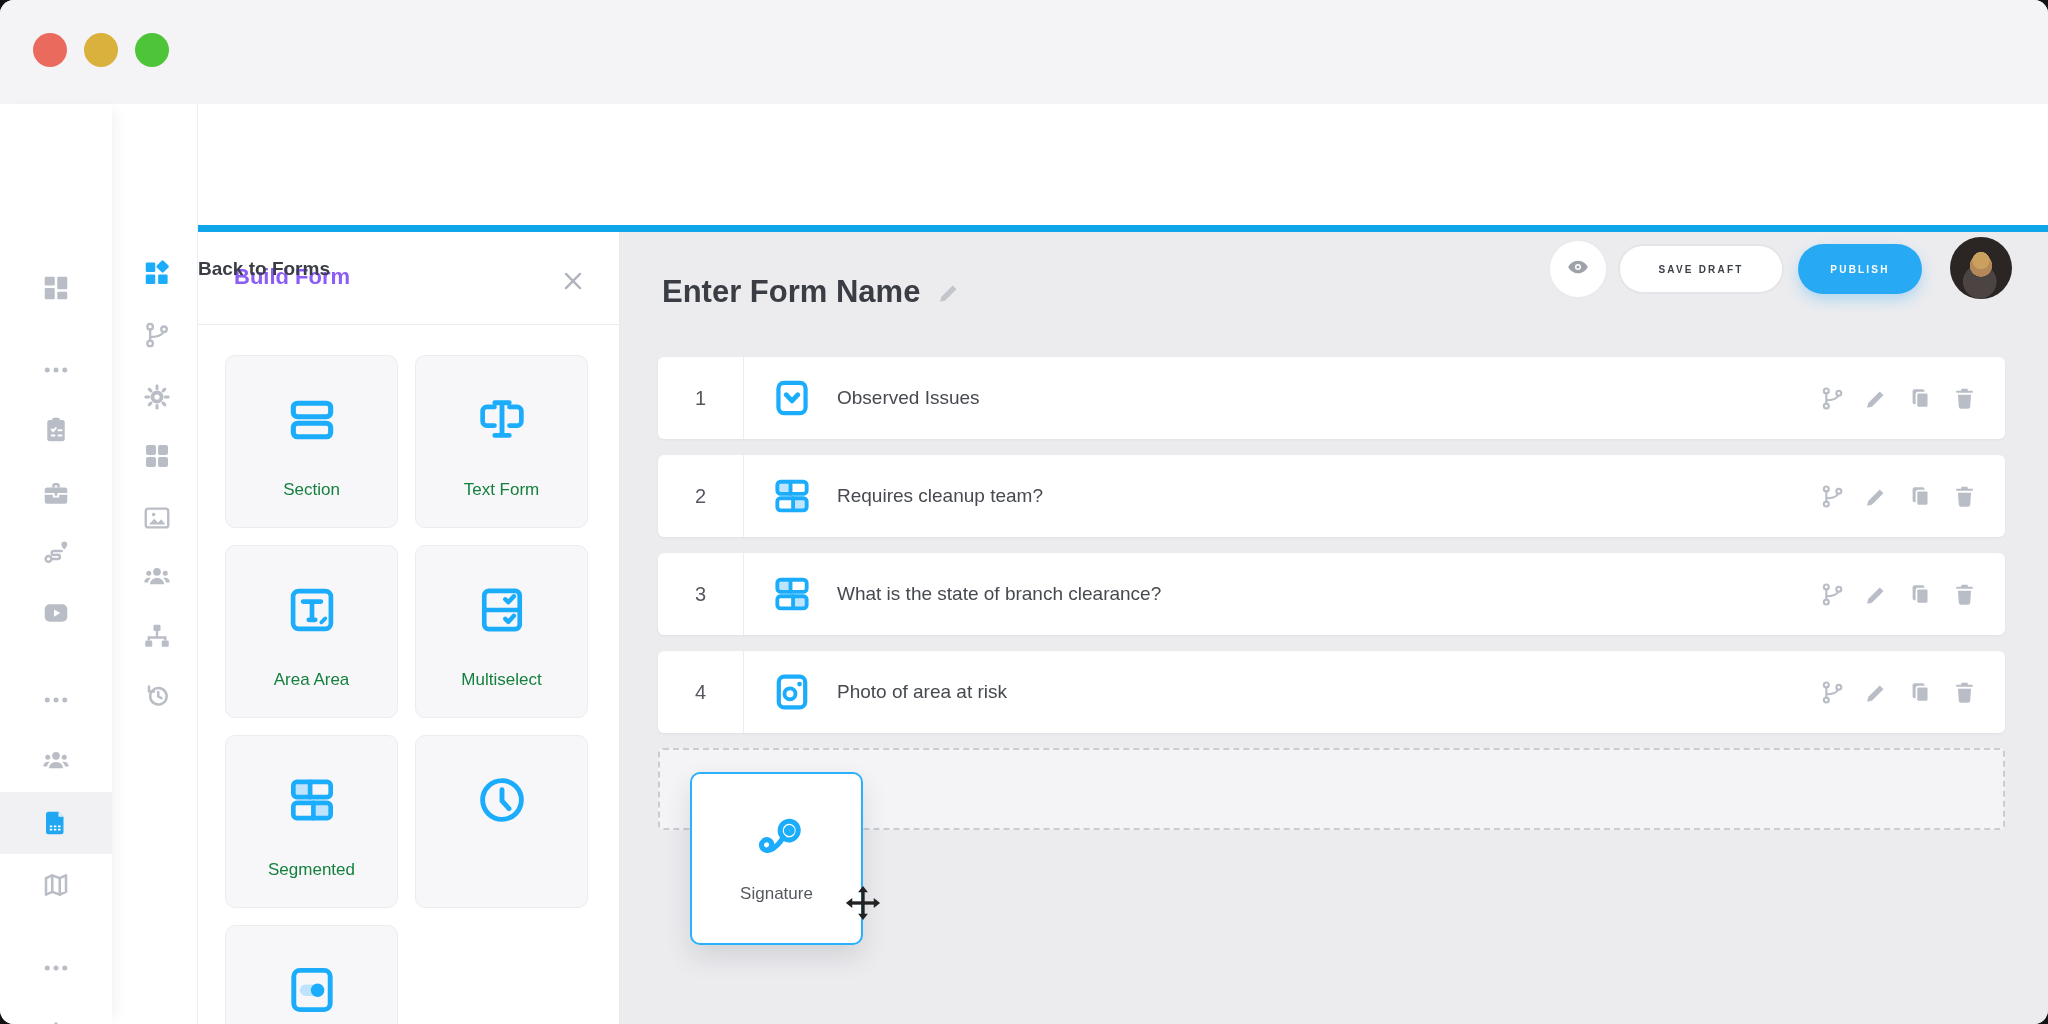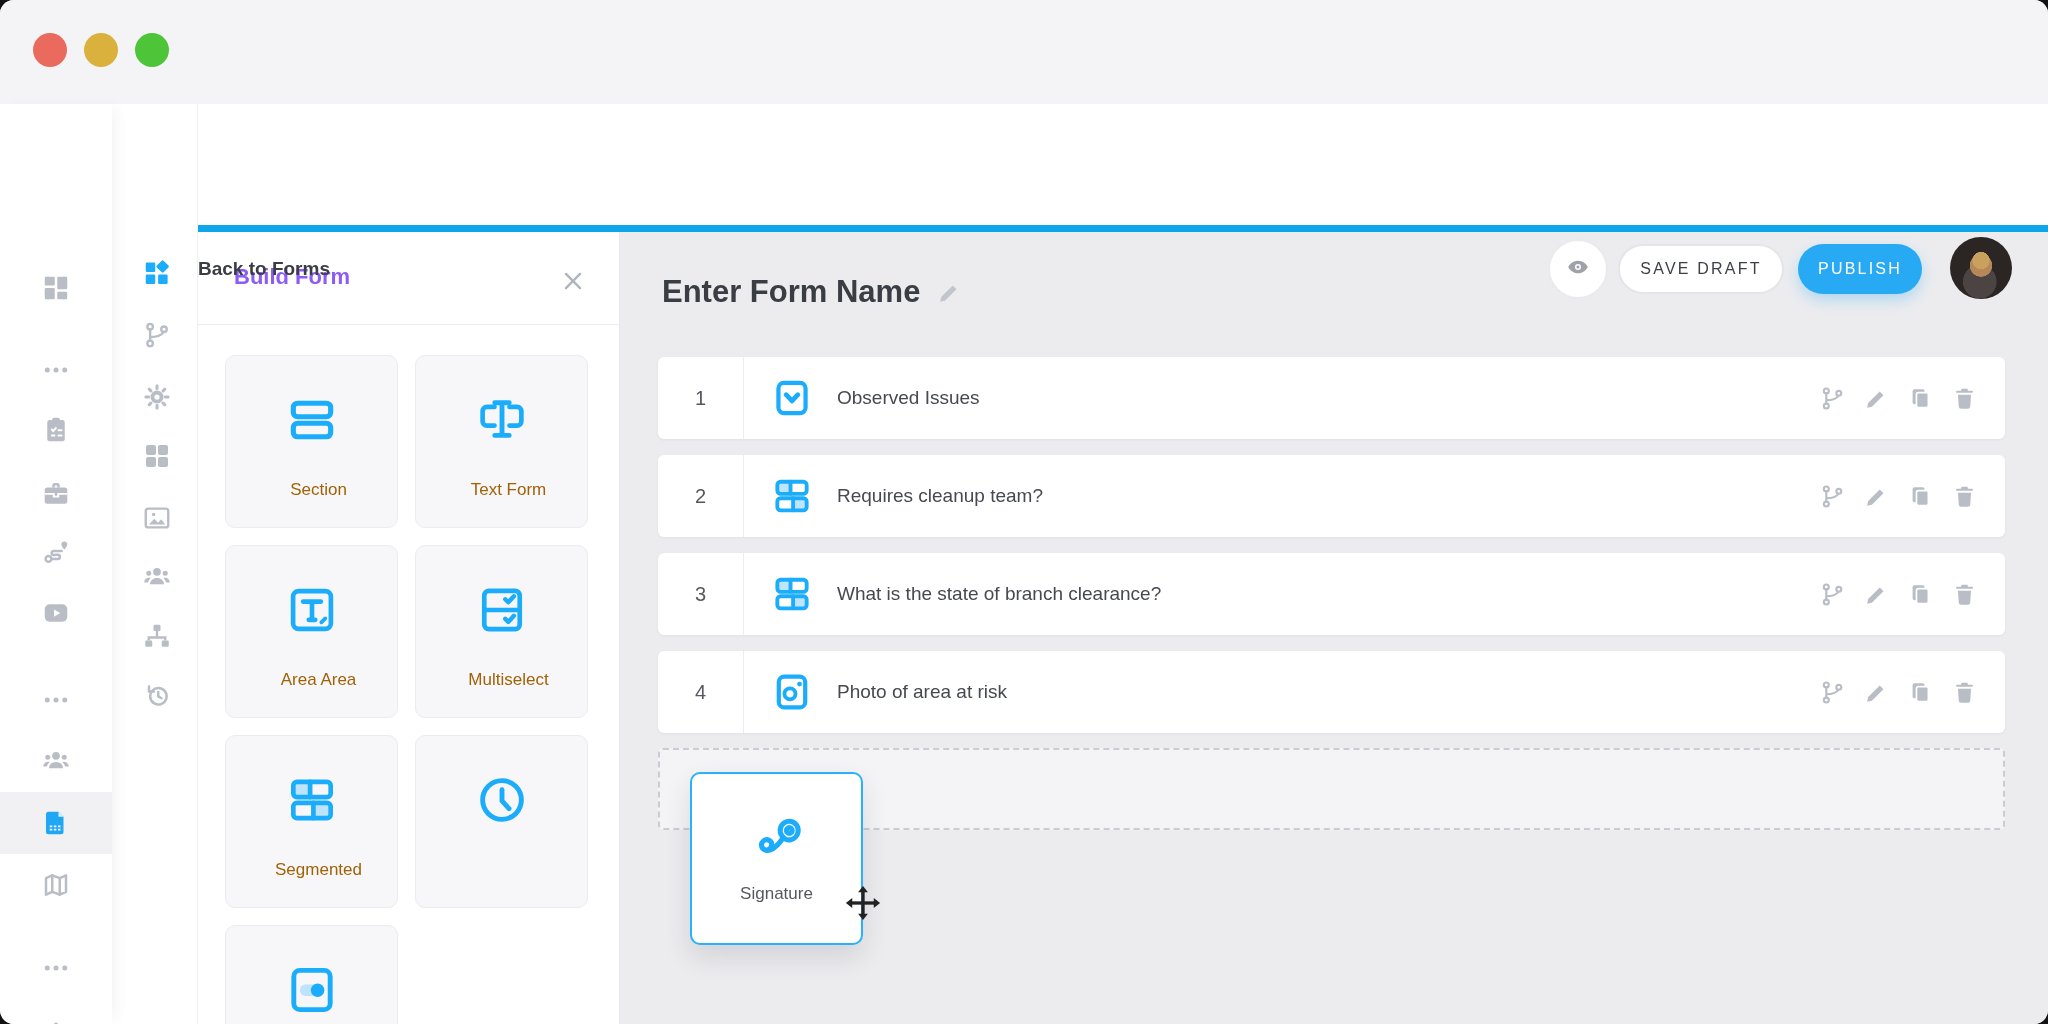--- a/index.html
+++ b/index.html
@@ -17,21 +17,21 @@
   
   .header { position:absolute; left:0; top:104px; width:100%; height:128px; background:#fff;
             border-bottom:7px solid #0ea5e9; z-index:2; }
   .menu-lines { position:absolute; left:34px; top:152px; width:50px; height:26px; color:#a9adb6; cursor:pointer; }
   .back-chevron { position:absolute; left:152px; top:152px; width:26px; height:26px; color:#9aa0a8; cursor:pointer; }
   .back-label { position:absolute; left:198px; top:154px; font-size:19px; font-weight:700; color:#3a3d44; cursor:pointer; }
   .eye-btn { position:absolute; left:1548px; top:135px; width:60px; height:60px; border-radius:50%;
              border:2px solid #eaeaee; background:#fff; display:flex; align-items:center; justify-content:center;
              color:#9ea2aa; cursor:pointer; }
   .eye-btn svg{ width:28px; height:28px; }
-  .btn { position:absolute; top:140px; height:50px; border-radius:25px; font-size:16px; font-weight:400;
+  .btn { position:absolute; top:140px; height:50px; border-radius:25px; font-size:10px; font-weight:700;
          letter-spacing:2.2px; display:flex; align-items:center; justify-content:center; cursor:pointer;
          font-family:inherit; border:none; }
   .btn-save { left:1618px; width:166px; background:#fff; border:2px solid #e5e5e9; color:#3d4046; }
   .btn-publish { left:1798px; width:124px; background:#27a9f4; color:#fff;
                  box-shadow:0 6px 14px rgba(39,169,244,.30); }
   .avatar { position:absolute; left:1950px; top:133px; width:62px; height:62px; border-radius:50%;
             cursor:pointer; overflow:hidden;
             background:
               radial-gradient(circle at 50% 38%, #caa05f 0 17%, rgba(0,0,0,0) 18%),
               radial-gradient(circle at 50% 46%, #b5885a 0 24%, rgba(0,0,0,0) 25%),
@@ -59,21 +59,21 @@
   .panel { position:absolute; left:198px; top:232px; width:422px; height:792px; background:#fff;
            border-right:1px solid #e9e9ed; z-index:1; overflow:hidden; }
   .panel-header { position:absolute; left:0; top:0; width:100%; height:93px; border-bottom:1px solid #ececf0; }
   .panel-title { position:absolute; left:36px; top:32px; font-size:22px; font-weight:700; color:#8b5cf6; }
   .panel-close { position:absolute; left:362px; top:36px; width:26px; height:26px; color:#b0b4bc; cursor:pointer; }
   .comp-grid { position:absolute; left:27px; top:123px; display:grid; grid-template-columns:173px 173px;
                grid-auto-rows:173px; gap:17px; }
   .comp-card { background:#f7f7fa; border:1px solid #ececf0; border-radius:10px; position:relative; cursor:grab; }
   .comp-icon { position:absolute; left:0; top:36px; width:100%; display:flex; justify-content:center; color:#1badfb; }
   .comp-icon svg { width:56px; height:56px; }
-  .comp-label { position:absolute; left:7px; top:124px; width:100%; text-align:center; font-size:17px; color:#a16207; }
+  .comp-label { position:absolute; left:0; top:124px; width:100%; text-align:center; font-size:17px; color:#15803d; }
 
   
   .main { position:absolute; left:620px; top:232px; width:1428px; height:792px; background:#ececef; }
   .form-title-wrap { position:absolute; left:42px; top:42px; display:flex; align-items:center; gap:16px;justify-content:center; }
   .form-title { font-size:31px; font-weight:700; color:#3a3d44; }
   .title-edit { width:27px; height:27px; color:#c2c5cb; cursor:pointer; }
   .field-row { position:absolute; left:38px; width:1347px; height:82px; background:#fff; border-radius:6px;
                box-shadow:0 1px 3px rgba(40,44,63,.05); display:flex; align-items:center; }
   .row-num { width:86px; align-self:stretch; border-right:1px solid #ededf0; display:flex; align-items:center;
              justify-content:center; font-size:20px; color:#55585e; }

